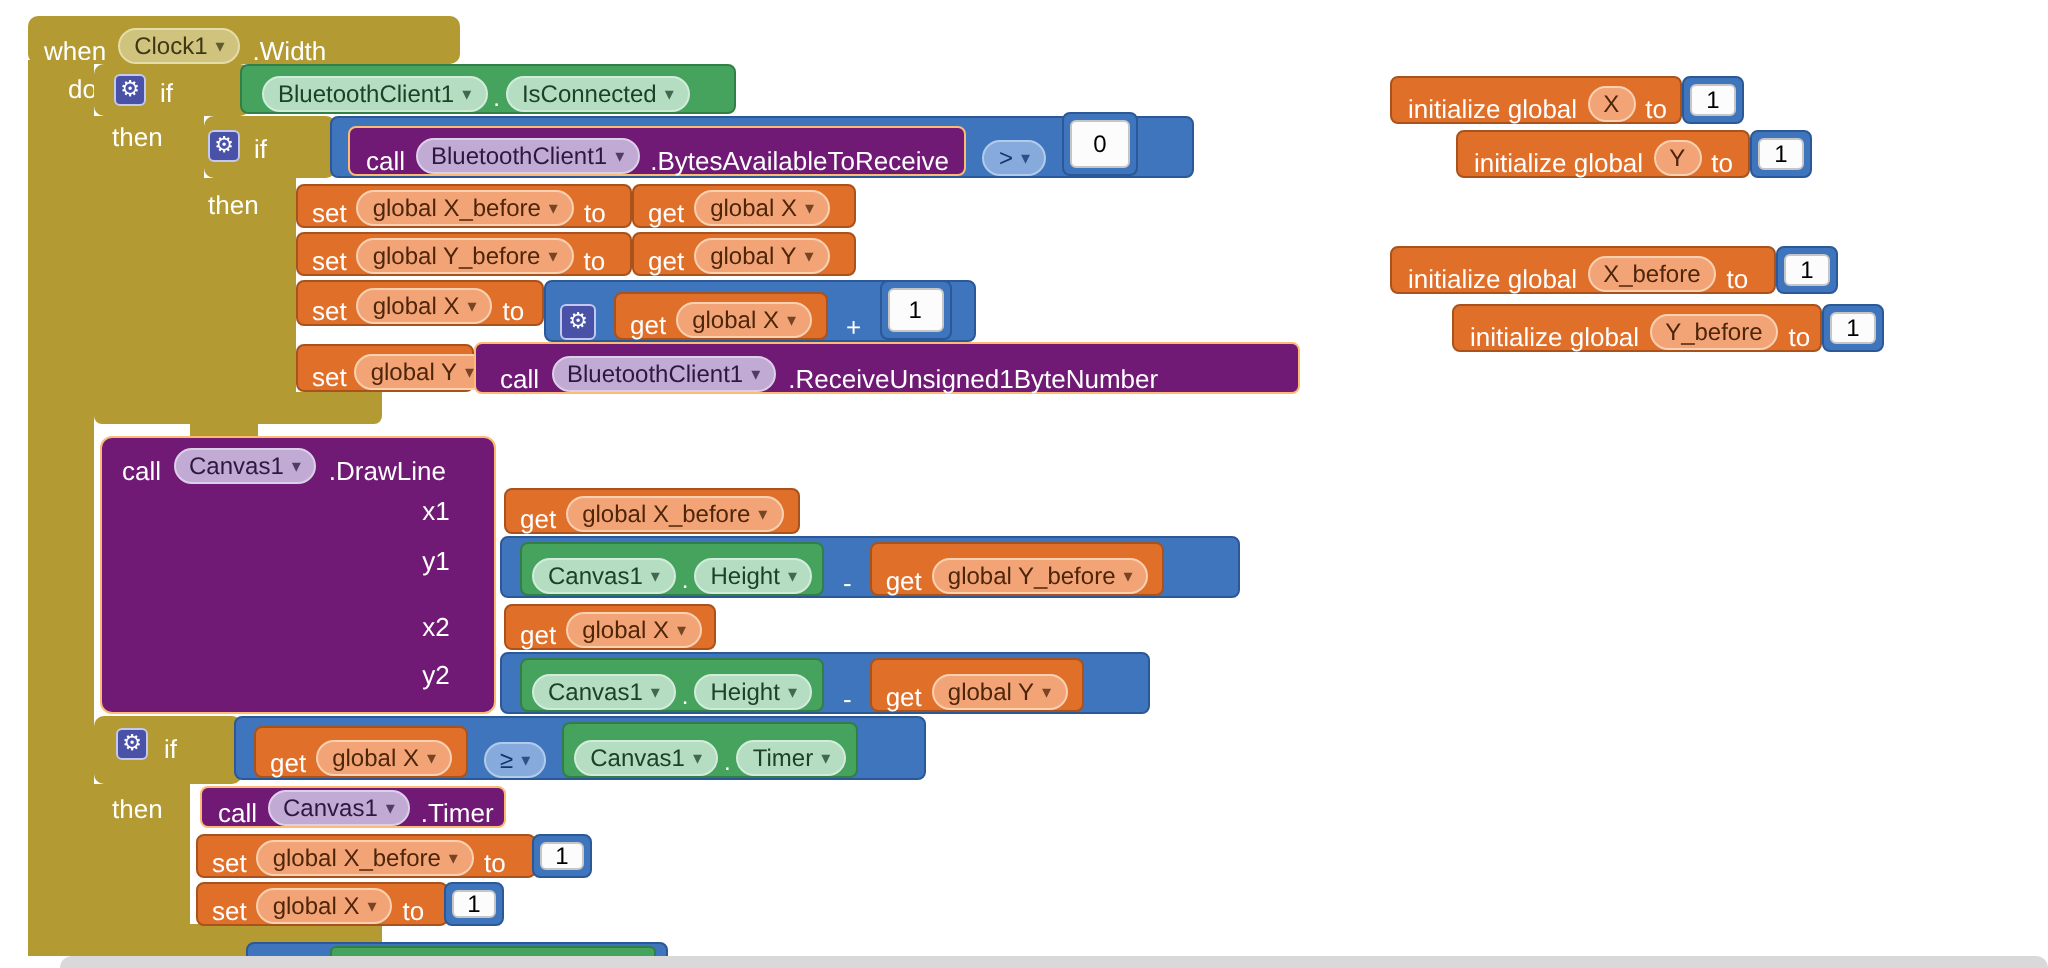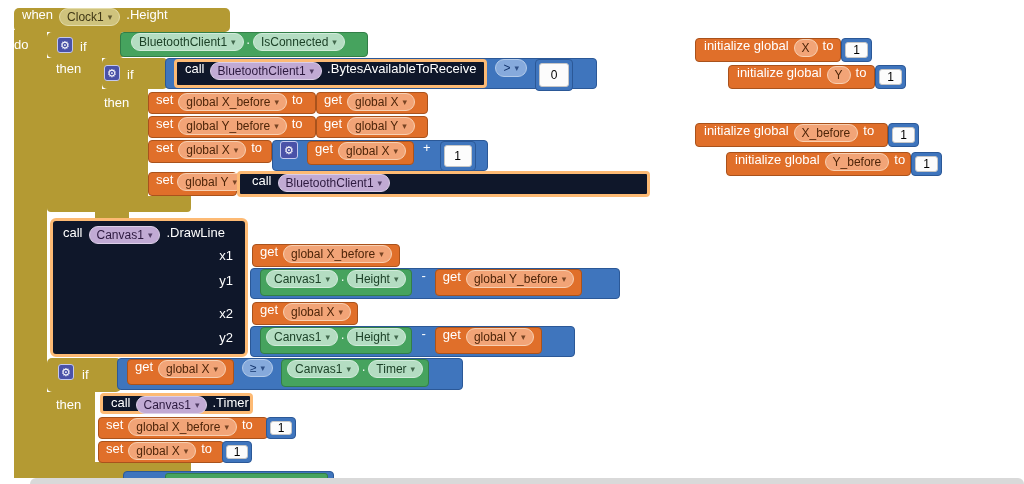--- a/index.html
+++ b/index.html
@@ -1,61 +1,61 @@
 <!DOCTYPE html>
 <html><head>
 <meta charset="utf-8">
 <style>
   html,body{margin:0;padding:0;background:#fff;}
   #canvas{position:relative;width:1024px;height:484px;background:#ffffff;overflow:hidden;
           font-family:"Liberation Sans",sans-serif;}
   .blk{position:absolute;box-sizing:border-box;}
-  .flexr{display:flex;align-items:flex-start;}
+  .flexr{display:flex;align-items:flex-end;}
   .gold{background:#b49a33;}
   .gold-rd{border-radius:5px;}
   .orange{background:#e06f2a;border:1px solid #a9521c;border-radius:4px;}
   .green{background:#46a35e;border:1px solid #327e47;border-radius:4px;}
   .blue{background:#3f75bd;border:1px solid #2b5897;border-radius:4px;}
-  .purple{background:#0f172a;border:3px solid #fdba74;border-radius:4px;}
+  .purple{background:#701a75;border:1px solid #fdba74;border-radius:4px;}
   .kw{color:#ffffff;font-size:13px;white-space:nowrap;line-height:1;}
   .pill{display:inline-flex;align-items:center;gap:4px;border-radius:10px;
         font-size:12px;padding:1px 7px;white-space:nowrap;line-height:14px;}
   .tri{font-size:9px;line-height:1;opacity:.75;}
   .p-gold{background:#cfc37d;color:#3f3716;border:1px solid #e4dca9;}
   .p-green{background:#b4ddc2;color:#17402а;border:1px solid #d2ecdb;color:#1c4127;}
   .p-orange{background:#f2a477;color:#4e2509;border:1px solid #f8d0b2;}
   .p-blue{background:#86aadc;color:#12336b;border:1px solid #b3cbea;}
   .p-purple{background:#c1aad4;color:#2c193f;border:1px solid #dccfe8;}
   .num{background:#3f75bd;border:1px solid #2b5897;border-radius:4px;display:flex;padding:3px;}
   .numfield{background:#fcfcfc;border:1px solid #c6c6c6;border-radius:3px;flex:1;display:flex;
             align-items:center;justify-content:center;font-size:12px;color:#000;line-height:1;}
   .gear{width:16px;height:16px;flex:0 0 16px;background:#4a52a8;border:1px solid #c3c8ee;
         border-radius:3px;color:#fff;font-size:11px;display:inline-flex;align-items:center;
         justify-content:center;line-height:1;}
   .lbl{position:absolute;color:#fff;font-size:13px;line-height:1;white-space:nowrap;}
-  .plbl{position:absolute;color:#fff;font-size:13px;width:30px;text-align:right;line-height:1;}
+  .plbl{position:absolute;color:#fff;font-size:13px;width:30px;text-align:center;line-height:1;}
   .graybar{background:#d9d9d9;border-radius:6px 6px 0 0;}
   .sep{color:#fff;font-size:12px;margin:0 3px;}
 </style>
 </head>
 <body>
 
 <div id="canvas">
 
   <div class="blk gold gold-rd flexr" style="left:14px;top:8px;width:216px;height:24px;padding-left:8px;gap:6px;">
     <span class="kw">when</span>
     <span class="pill p-gold">
       <span>Clock1</span>
       <span class="tri">▾</span>
     </span>
-    <span class="kw">.Height</span>
+    <span class="kw">.Width</span>
   </div>
   <div class="blk gold" style="left:14px;top:30px;width:33px;height:448px;"></div>
   <div class="blk gold" style="left:14px;top:462px;width:177px;height:16px;border-radius:0 0 5px 5px;"></div>
-  <span class="lbl" style="left:14px;top:38px;">do</span>
+  <span class="lbl" style="left:34px;top:38px;">do</span>
 
   <div class="blk gold gold-rd" style="left:47px;top:32px;width:78px;height:26px;"></div>
   <div class="blk gold" style="left:47px;top:58px;width:55px;height:140px;"></div>
   <div class="blk gold" style="left:47px;top:196px;width:144px;height:16px;border-radius:0 0 4px 4px;"></div>
   <div class="blk gold" style="left:95px;top:212px;width:34px;height:7px;"></div>
   <span class="gear blk" style="left:57px;top:37px;">
       <span>⚙</span>
     </span>
   <span class="lbl" style="left:80px;top:40px;">if</span>
   <span class="lbl" style="left:56px;top:62px;">then</span>
@@ -162,20 +162,21 @@
       <span class="tri">▾</span>
     </span>
     <span class="kw">to</span>
   </div>
   <div class="blk purple flexr" style="left:237px;top:171px;width:413px;height:26px;padding-left:12px;gap:6px;">
     <span class="kw">call</span>
     <span class="pill p-purple">
       <span>BluetoothClient1</span>
       <span class="tri">▾</span>
     </span>
+    <span class="kw">.ReceiveUnsigned1ByteNumber</span>
   </div>
 
   <div class="blk purple" style="left:50px;top:218px;width:198px;height:139px;border-radius:6px;">
     <div class="flexr" style="padding:5px 0 0 10px;gap:6px;">
       <span class="kw">call</span>
       <span class="pill p-purple">
         <span>Canvas1</span>
         <span class="tri">▾</span>
       </span>
       <span class="kw">.DrawLine</span>

